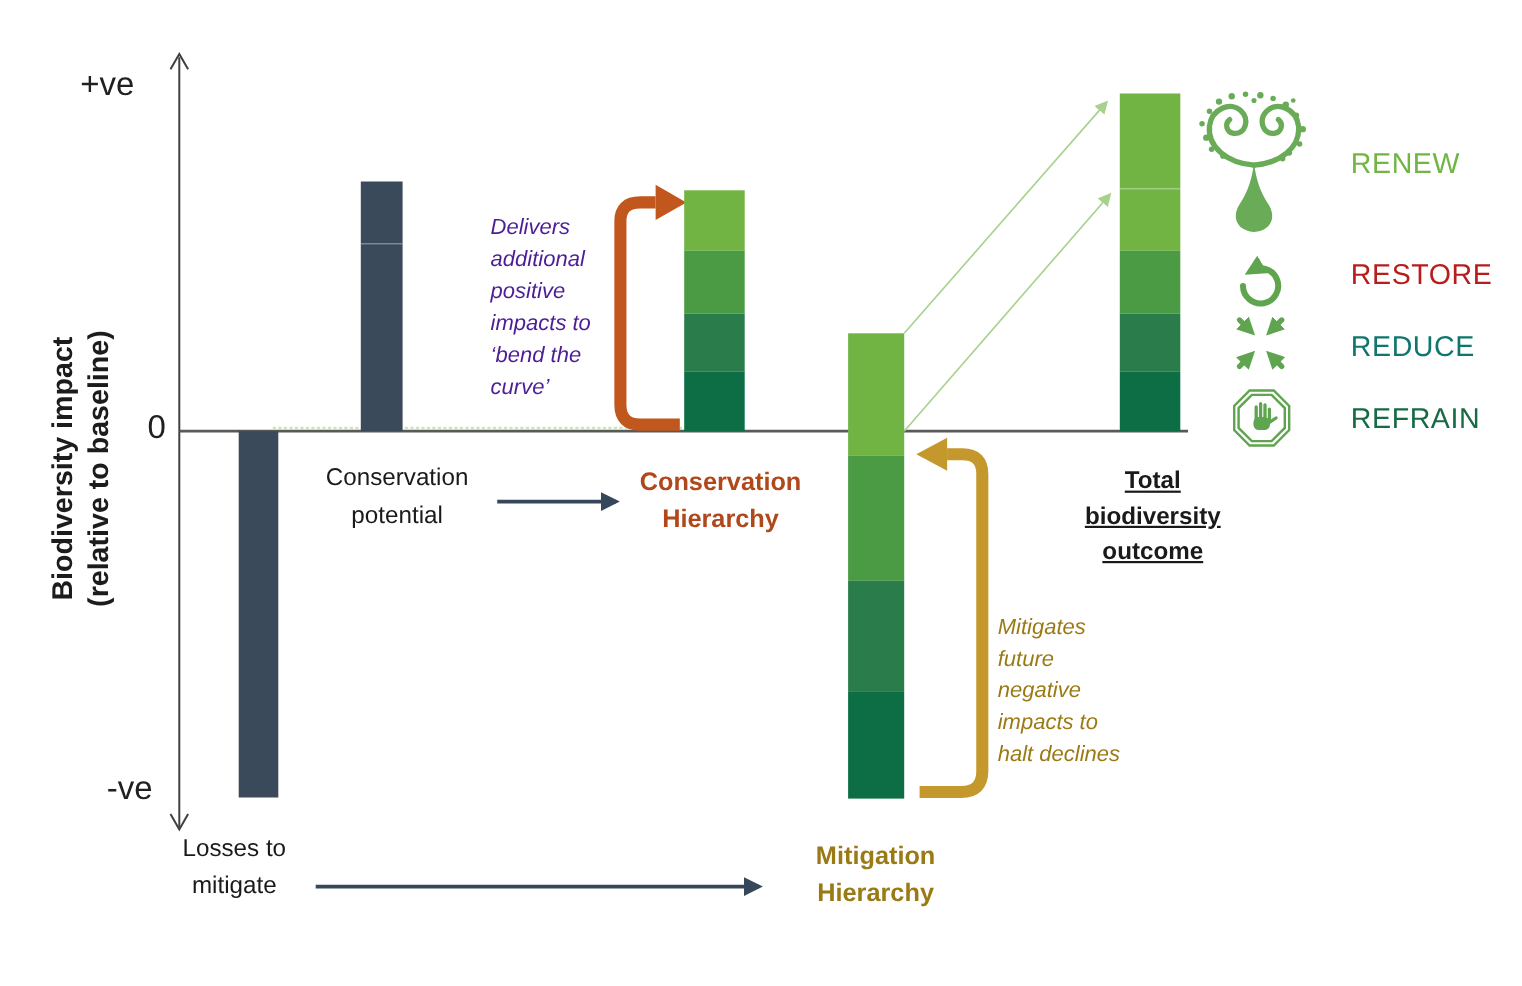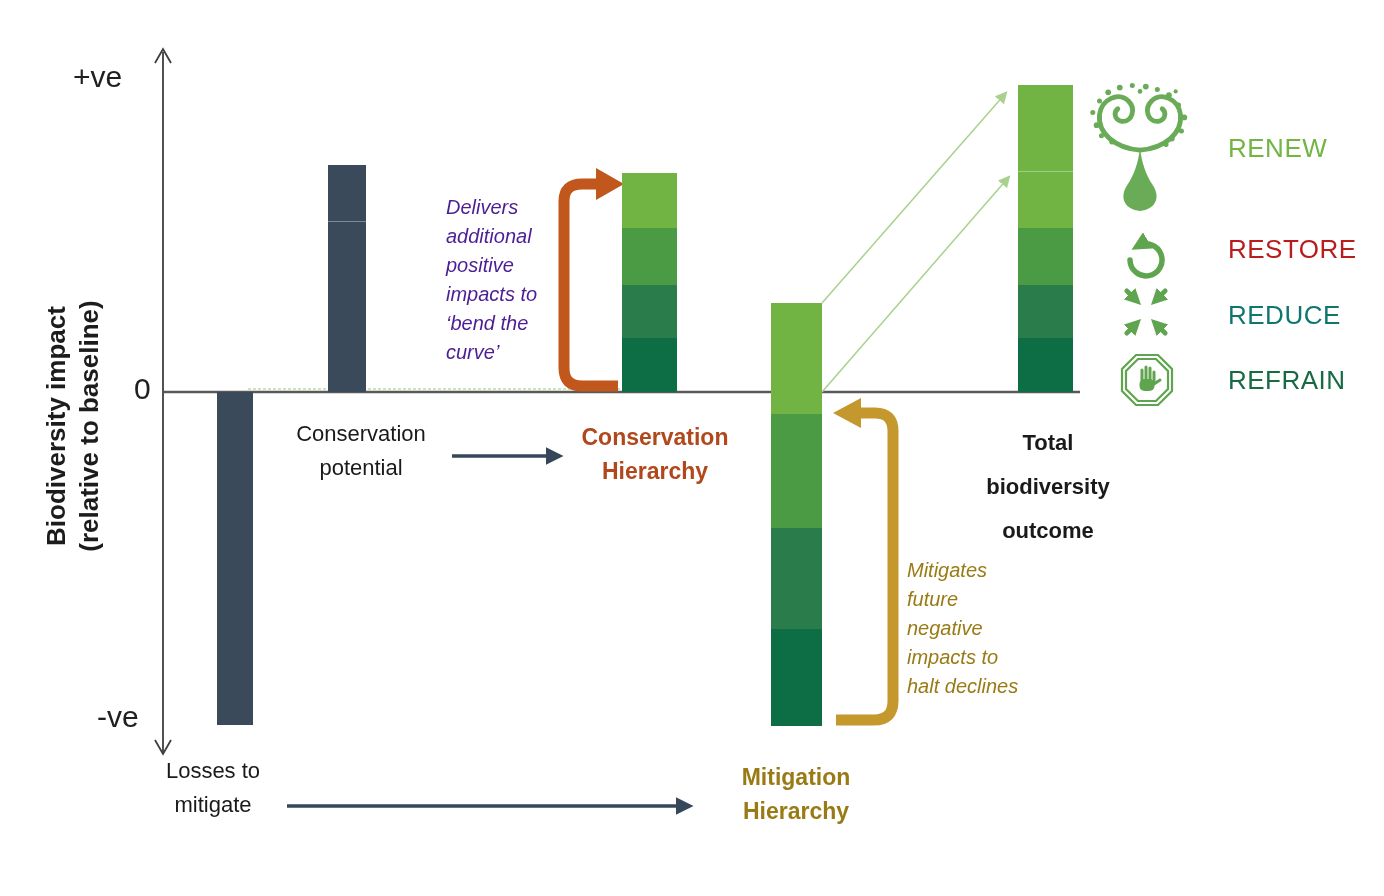--- a/index.html
+++ b/index.html
@@ -126,21 +126,21 @@
   <div class="abs tick" style="left:134px;top:372px;">0</div>
   <div class="abs ylabel pre">Biodiversity impact
 (relative to baseline)</div>
 
   <div class="abs lbl center pre" style="left:261px;top:417px;width:200px;">Conservation
 potential</div>
   <div class="abs lbl lbl-cons-hier center pre" style="left:565px;top:420px;width:180px;">Conservation
 Hierarchy</div>
   <div class="abs lbl lbl-mit-hier center pre" style="left:706px;top:760px;width:180px;">Mitigation
 Hierarchy</div>
-  <div class="abs lbl lbl-bold center pre" style="left:958px;top:421px;width:180px;line-height:44px;">Total
+  <div class="abs lbl lbl-bold center pre" style="left:958px;top:421px;width:180px;line-height:32px;text-decoration:underline;">Total
 biodiversity
 outcome</div>
   <div class="abs lbl center pre" style="left:123px;top:754px;width:180px;text-align:center;">Losses to
 mitigate</div>
 
   <div class="abs note note-orange pre" style="left:446px;top:193px;width:130px;">Delivers
 additional
 positive
 impacts to
 ‘bend the

